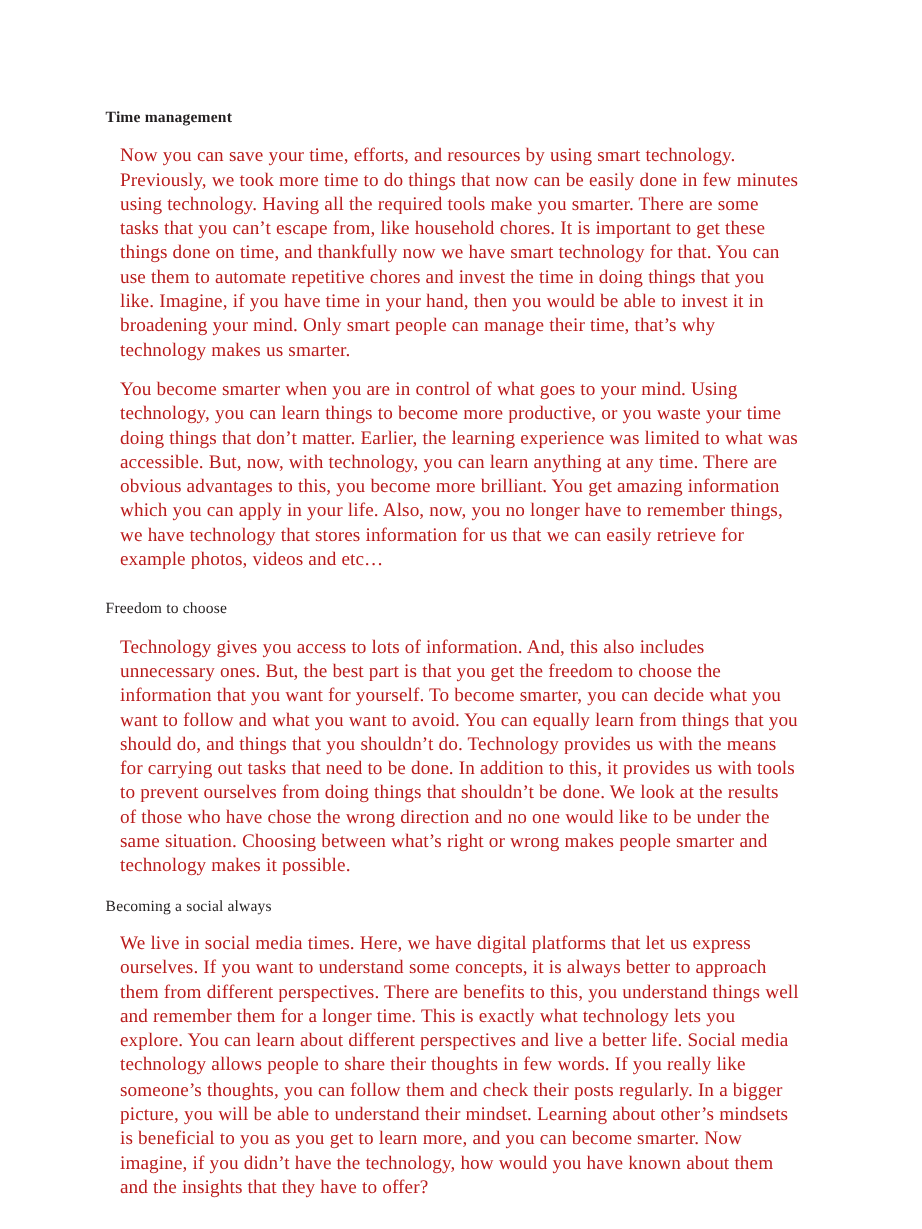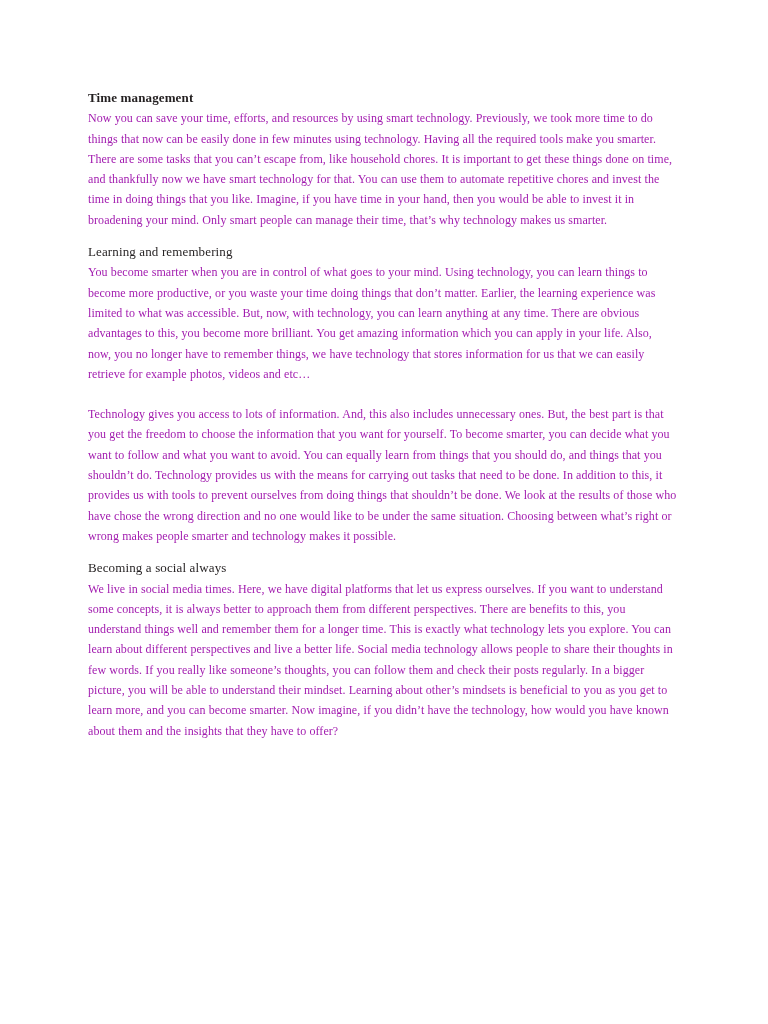--- a/index.html
+++ b/index.html
@@ -50,25 +50,25 @@
     margin: 0;
     letter-spacing: 0.01em;
     color: #231f20;
   }
 
   .heading.bold {
     font-weight: bold;
   }
 
   .para {
-    font-size: 12px;
+    font-size: 16px;
     line-height: 20.3px;
-    margin: 0;
+    margin: 12px;
     text-align: left;
-    color: #a21caf;
+    color: #b91c1c;
     letter-spacing: 0.005em;
     word-spacing: 0.01em;
   }
 
   .standalone-line {
     font-size: 13.0px;
     line-height: 20.3px;
     margin: 0;
     color: #231f20;
   }
@@ -82,25 +82,25 @@
 
 <div class="page">
   <div class="doc-body">
 
     <div class="section">
       <div class="heading bold">Time management</div>
       <p class="para">Now you can save your time, efforts, and resources by using smart technology. Previously, we took more time to do things that now can be easily done in few minutes using technology. Having all the required tools make you smarter. There are some tasks that you can’t escape from, like household chores. It is important to get these things done on time, and thankfully now we have smart technology for that. You can use them to automate repetitive chores and invest the time in doing things that you like. Imagine, if you have time in your hand, then you would be able to invest it in broadening your mind. Only smart people can manage their time, that’s why technology makes us smarter.</p>
     </div>
 
     <div class="section">
-      <div class="heading">Learning and remembering</div>
       <p class="para">You become smarter when you are in control of what goes to your mind. Using technology, you can learn things to become more productive, or you waste your time doing things that don’t matter. Earlier, the learning experience was limited to what was accessible. But, now, with technology, you can learn anything at any time. There are obvious advantages to this, you become more brilliant. You get amazing information which you can apply in your life. Also, now, you no longer have to remember things, we have technology that stores information for us that we can easily retrieve for example photos, videos and etc…</p>
     </div>
 
     <div class="section gap-large">
+      <div class="heading">Freedom to choose</div>
       <p class="para">Technology gives you access to lots of information. And, this also includes unnecessary ones. But, the best part is that you get the freedom to choose the information that you want for yourself. To become smarter, you can decide what you want to follow and what you want to avoid. You can equally learn from things that you should do, and things that you shouldn’t do. Technology provides us with the means for carrying out tasks that need to be done. In addition to this, it provides us with tools to prevent ourselves from doing things that shouldn’t be done. We look at the results of those who have chose the wrong direction and no one would like to be under the same situation. Choosing between what’s right or wrong makes people smarter and technology makes it possible.</p>
     </div>
 
     <div class="section">
       <div class="heading">Becoming a social always</div>
       <p class="para">We live in social media times. Here, we have digital platforms that let us express ourselves. If you want to understand some concepts, it is always better to approach them from different perspectives. There are benefits to this, you understand things well and remember them for a longer time. This is exactly what technology lets you explore. You can learn about different perspectives and live a better life. Social media technology allows people to share their thoughts in few words. If you really like someone’s thoughts, you can follow them and check their posts regularly. In a bigger picture, you will be able to understand their mindset. Learning about other’s mindsets is beneficial to you as you get to learn more, and you can become smarter. Now imagine, if you didn’t have the technology, how would you have known about them and the insights that they have to offer?</p>
     </div>
 
     <div class="spacer-line"></div>
 

